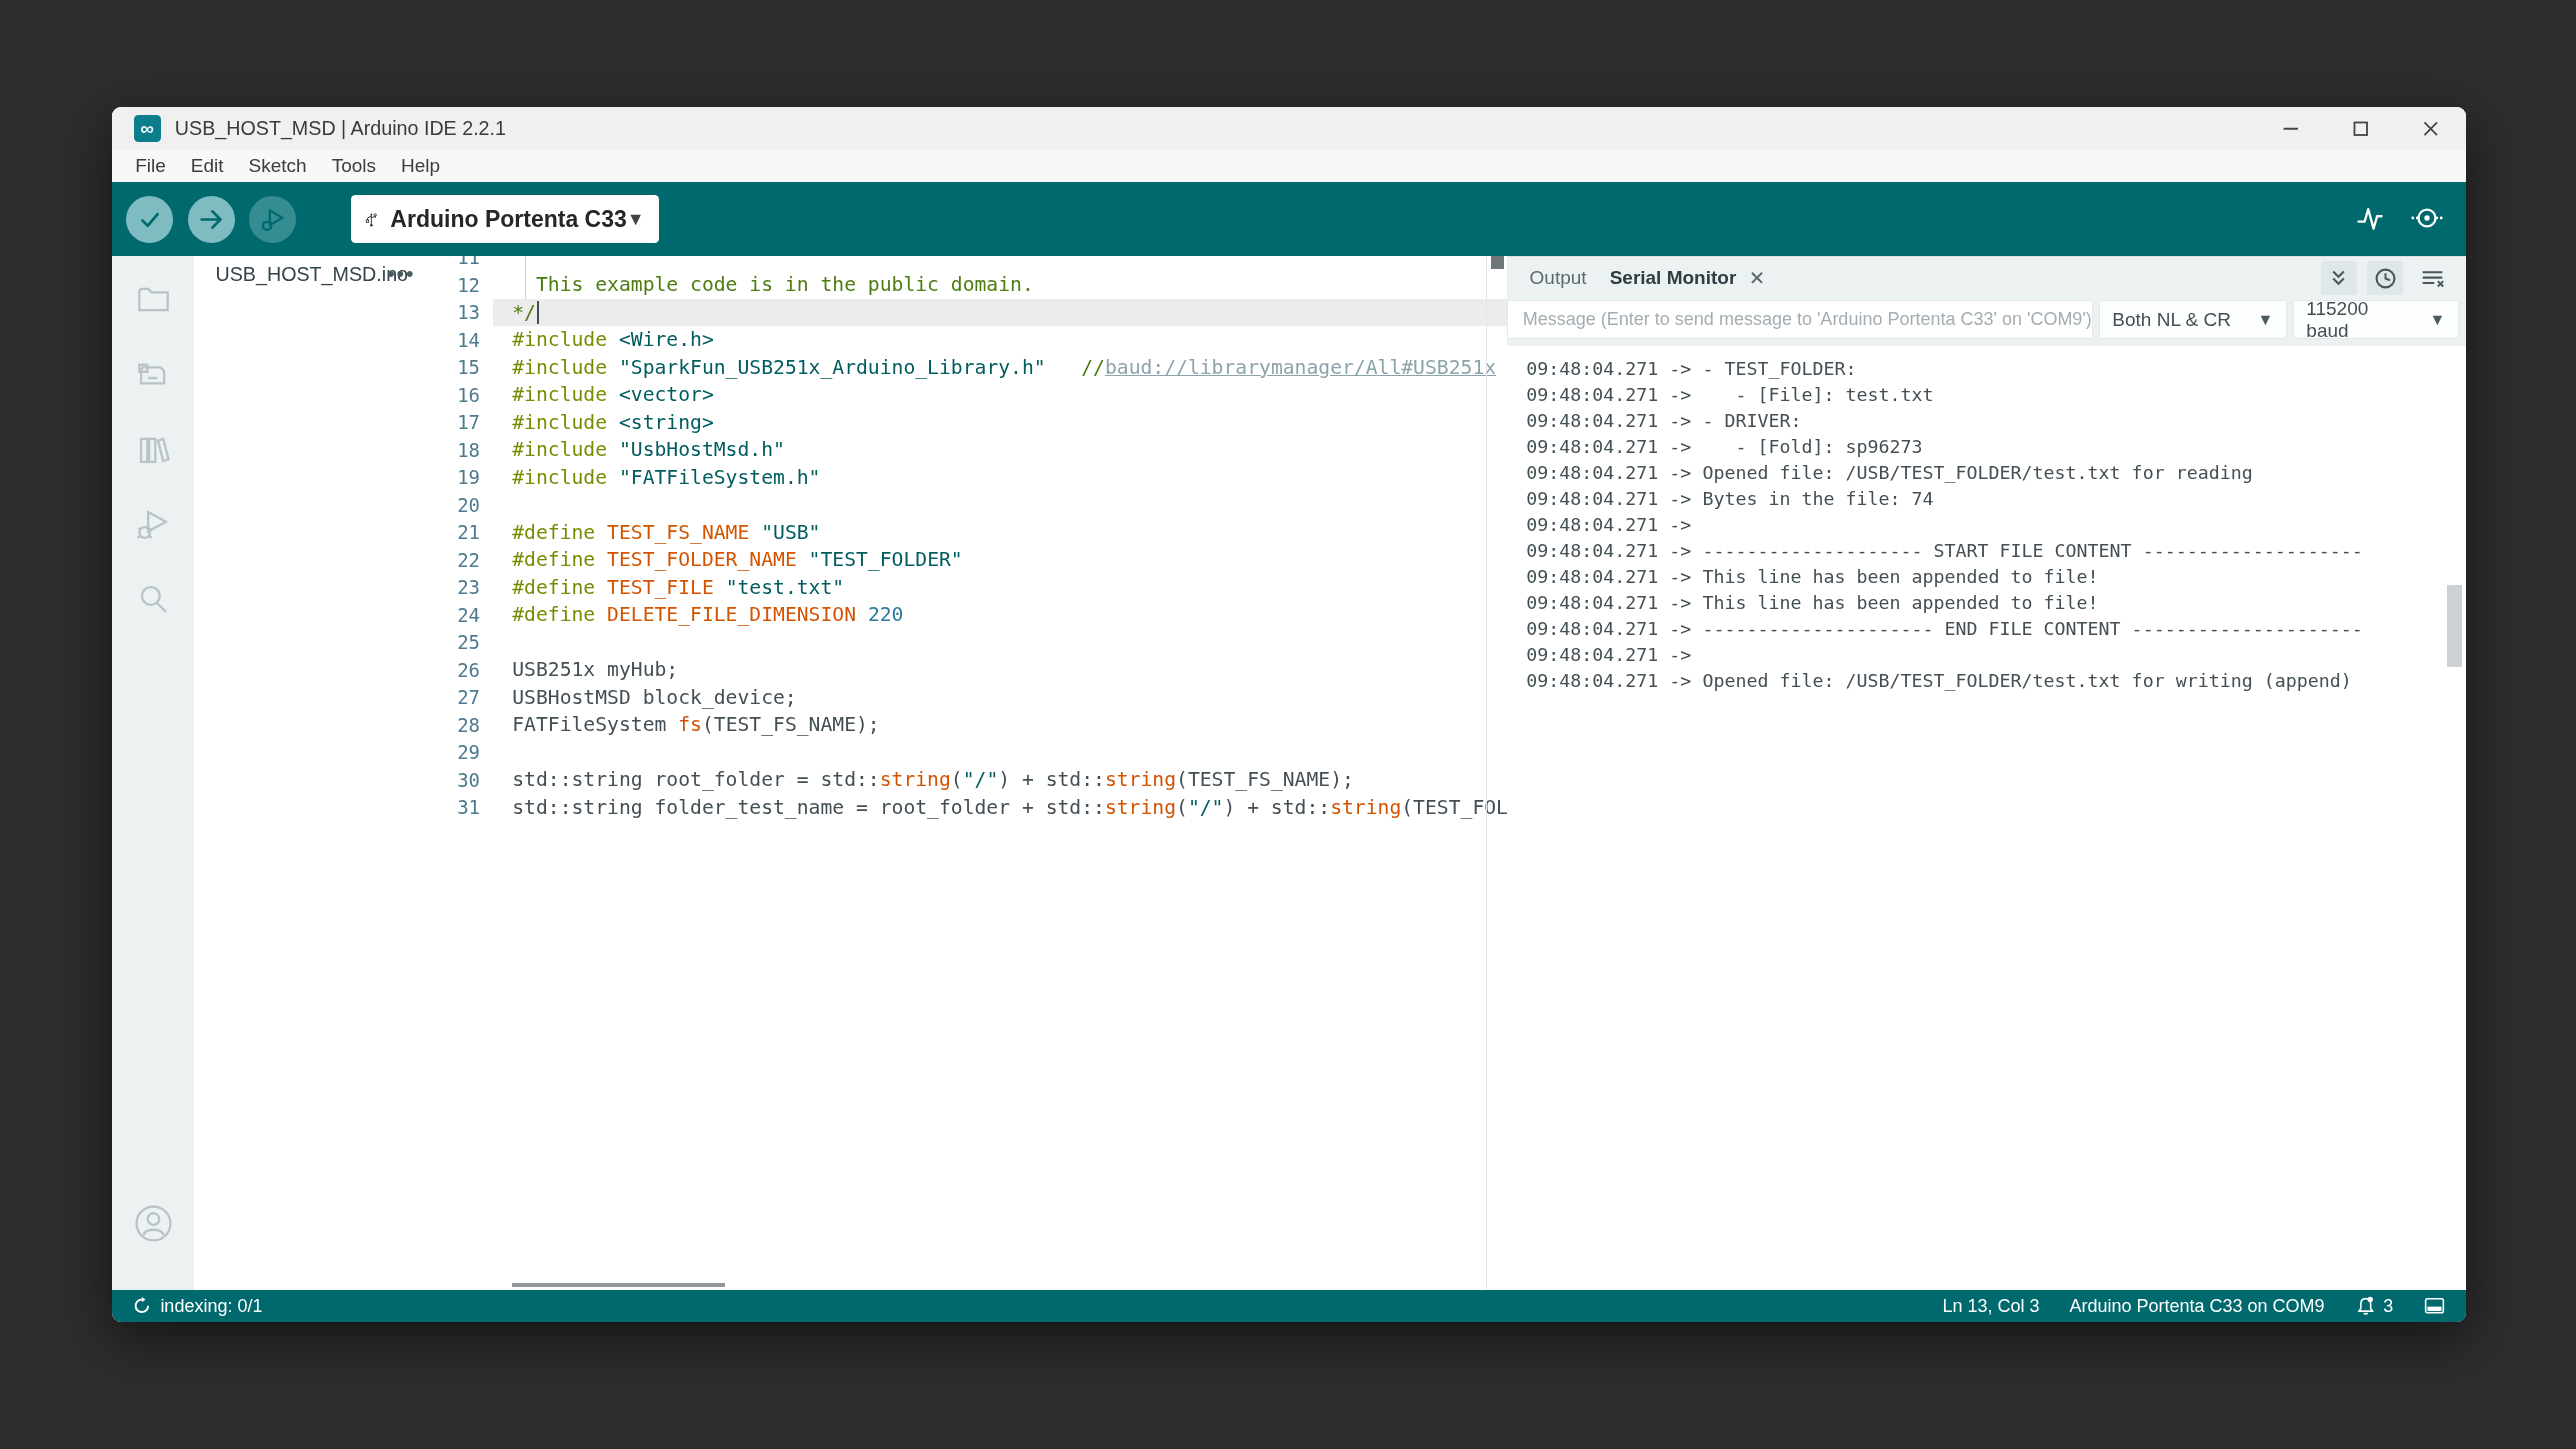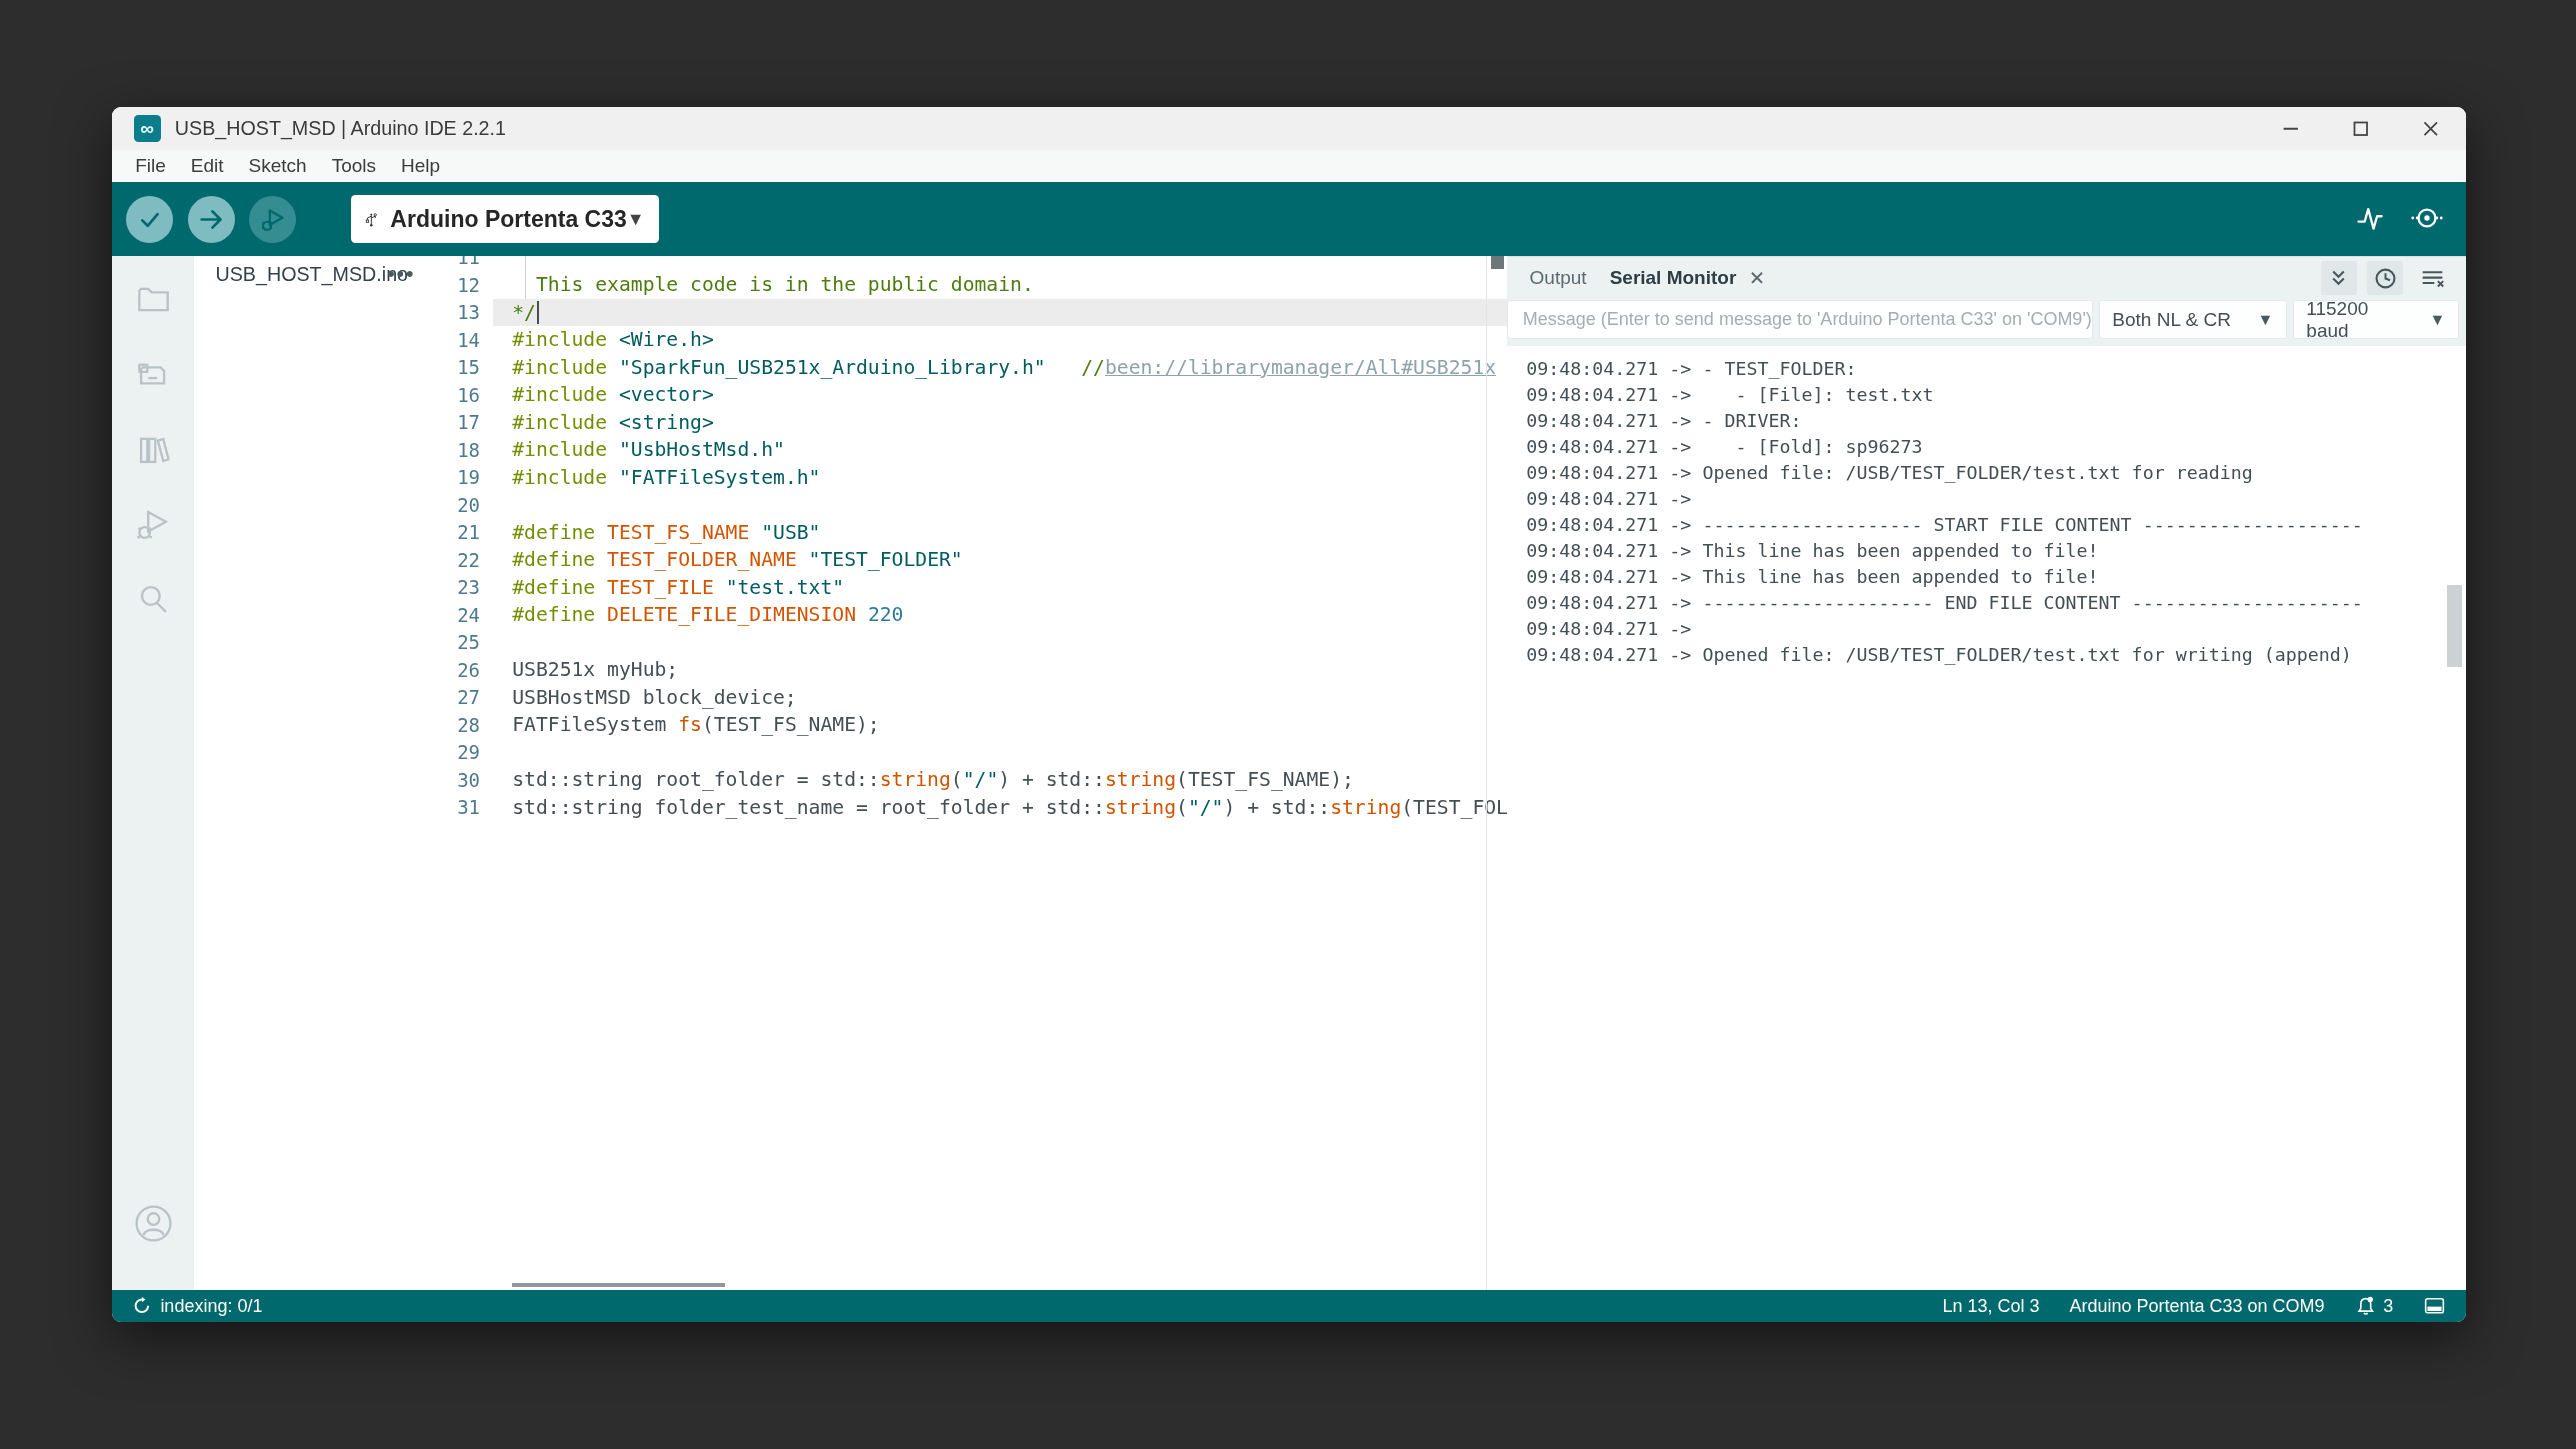--- a/index.html
+++ b/index.html
@@ -216,21 +216,21 @@
       <div class="tabbar">
         <div class="tab">USB_HOST_MSD.ino</div>
         <div class="tab-more">•••</div>
       </div>
       <div class="editor">
         <div class="rows" id="editor-rows">
             <div class="row"><div class="gutter">11</div><div class="code"><div class="guide"></div></div></div>
             <div class="row"><div class="gutter">12</div><div class="code"><div class="guide"></div><span class="seg-cm">  This example code is in the public domain.</span></div></div>
             <div class="row hl"><div class="gutter">13</div><div class="code"><span class="seg-cm">*/</span><span class="cursor"></span></div></div>
             <div class="row"><div class="gutter">14</div><div class="code"><span class="seg-pp">#include</span><span class="seg-id"> </span><span class="seg-str">&lt;Wire.h&gt;</span></div></div>
-            <div class="row"><div class="gutter">15</div><div class="code"><span class="seg-pp">#include</span><span class="seg-id"> </span><span class="seg-str">"SparkFun_USB251x_Arduino_Library.h"</span><span class="seg-id">   </span><span class="seg-cm">//</span><span class="seg-lk">been://librarymanager/All#USB251x</span></div></div>
+            <div class="row"><div class="gutter">15</div><div class="code"><span class="seg-pp">#include</span><span class="seg-id"> </span><span class="seg-str">"SparkFun_USB251x_Arduino_Library.h"</span><span class="seg-id">   </span><span class="seg-cm">//</span><span class="seg-lk">baud://librarymanager/All#USB251x</span></div></div>
             <div class="row"><div class="gutter">16</div><div class="code"><span class="seg-pp">#include</span><span class="seg-id"> </span><span class="seg-str">&lt;vector&gt;</span></div></div>
             <div class="row"><div class="gutter">17</div><div class="code"><span class="seg-pp">#include</span><span class="seg-id"> </span><span class="seg-str">&lt;string&gt;</span></div></div>
             <div class="row"><div class="gutter">18</div><div class="code"><span class="seg-pp">#include</span><span class="seg-id"> </span><span class="seg-str">"UsbHostMsd.h"</span></div></div>
             <div class="row"><div class="gutter">19</div><div class="code"><span class="seg-pp">#include</span><span class="seg-id"> </span><span class="seg-str">"FATFileSystem.h"</span></div></div>
             <div class="row"><div class="gutter">20</div><div class="code"></div></div>
             <div class="row"><div class="gutter">21</div><div class="code"><span class="seg-pp">#define</span><span class="seg-id"> </span><span class="seg-mac">TEST_FS_NAME</span><span class="seg-id"> </span><span class="seg-str">"USB"</span></div></div>
             <div class="row"><div class="gutter">22</div><div class="code"><span class="seg-pp">#define</span><span class="seg-id"> </span><span class="seg-mac">TEST_FOLDER_NAME</span><span class="seg-id"> </span><span class="seg-str">"TEST_FOLDER"</span></div></div>
             <div class="row"><div class="gutter">23</div><div class="code"><span class="seg-pp">#define</span><span class="seg-id"> </span><span class="seg-mac">TEST_FILE</span><span class="seg-id"> </span><span class="seg-str">"test.txt"</span></div></div>
             <div class="row"><div class="gutter">24</div><div class="code"><span class="seg-pp">#define</span><span class="seg-id"> </span><span class="seg-mac">DELETE_FILE_DIMENSION</span><span class="seg-id"> </span><span class="seg-num">220</span></div></div>
             <div class="row"><div class="gutter">25</div><div class="code"></div></div>
@@ -284,20 +284,21 @@
             <span class="caret">▼</span>
           </div>
         </div>
         <div class="output">
           <div class="serial-lines" id="serial-lines">
               <div class="serial-line">09:48:04.271 -&gt; - TEST_FOLDER:</div>
               <div class="serial-line">09:48:04.271 -&gt;    - [File]: test.txt</div>
               <div class="serial-line">09:48:04.271 -&gt; - DRIVER:</div>
               <div class="serial-line">09:48:04.271 -&gt;    - [Fold]: sp96273</div>
               <div class="serial-line">09:48:04.271 -&gt; Opened file: /USB/TEST_FOLDER/test.txt for reading</div>
+              <div class="serial-line">09:48:04.271 -&gt; Bytes in the file: 74</div>
               <div class="serial-line">09:48:04.271 -&gt;</div>
               <div class="serial-line">09:48:04.271 -&gt; -------------------- START FILE CONTENT --------------------</div>
               <div class="serial-line">09:48:04.271 -&gt; This line has been appended to file!</div>
               <div class="serial-line">09:48:04.271 -&gt; This line has been appended to file!</div>
               <div class="serial-line">09:48:04.271 -&gt; --------------------- END FILE CONTENT ---------------------</div>
               <div class="serial-line">09:48:04.271 -&gt;</div>
               <div class="serial-line">09:48:04.271 -&gt; Opened file: /USB/TEST_FOLDER/test.txt for writing (append)</div>
             </div>
           <div class="sthumb"></div>
         </div>

